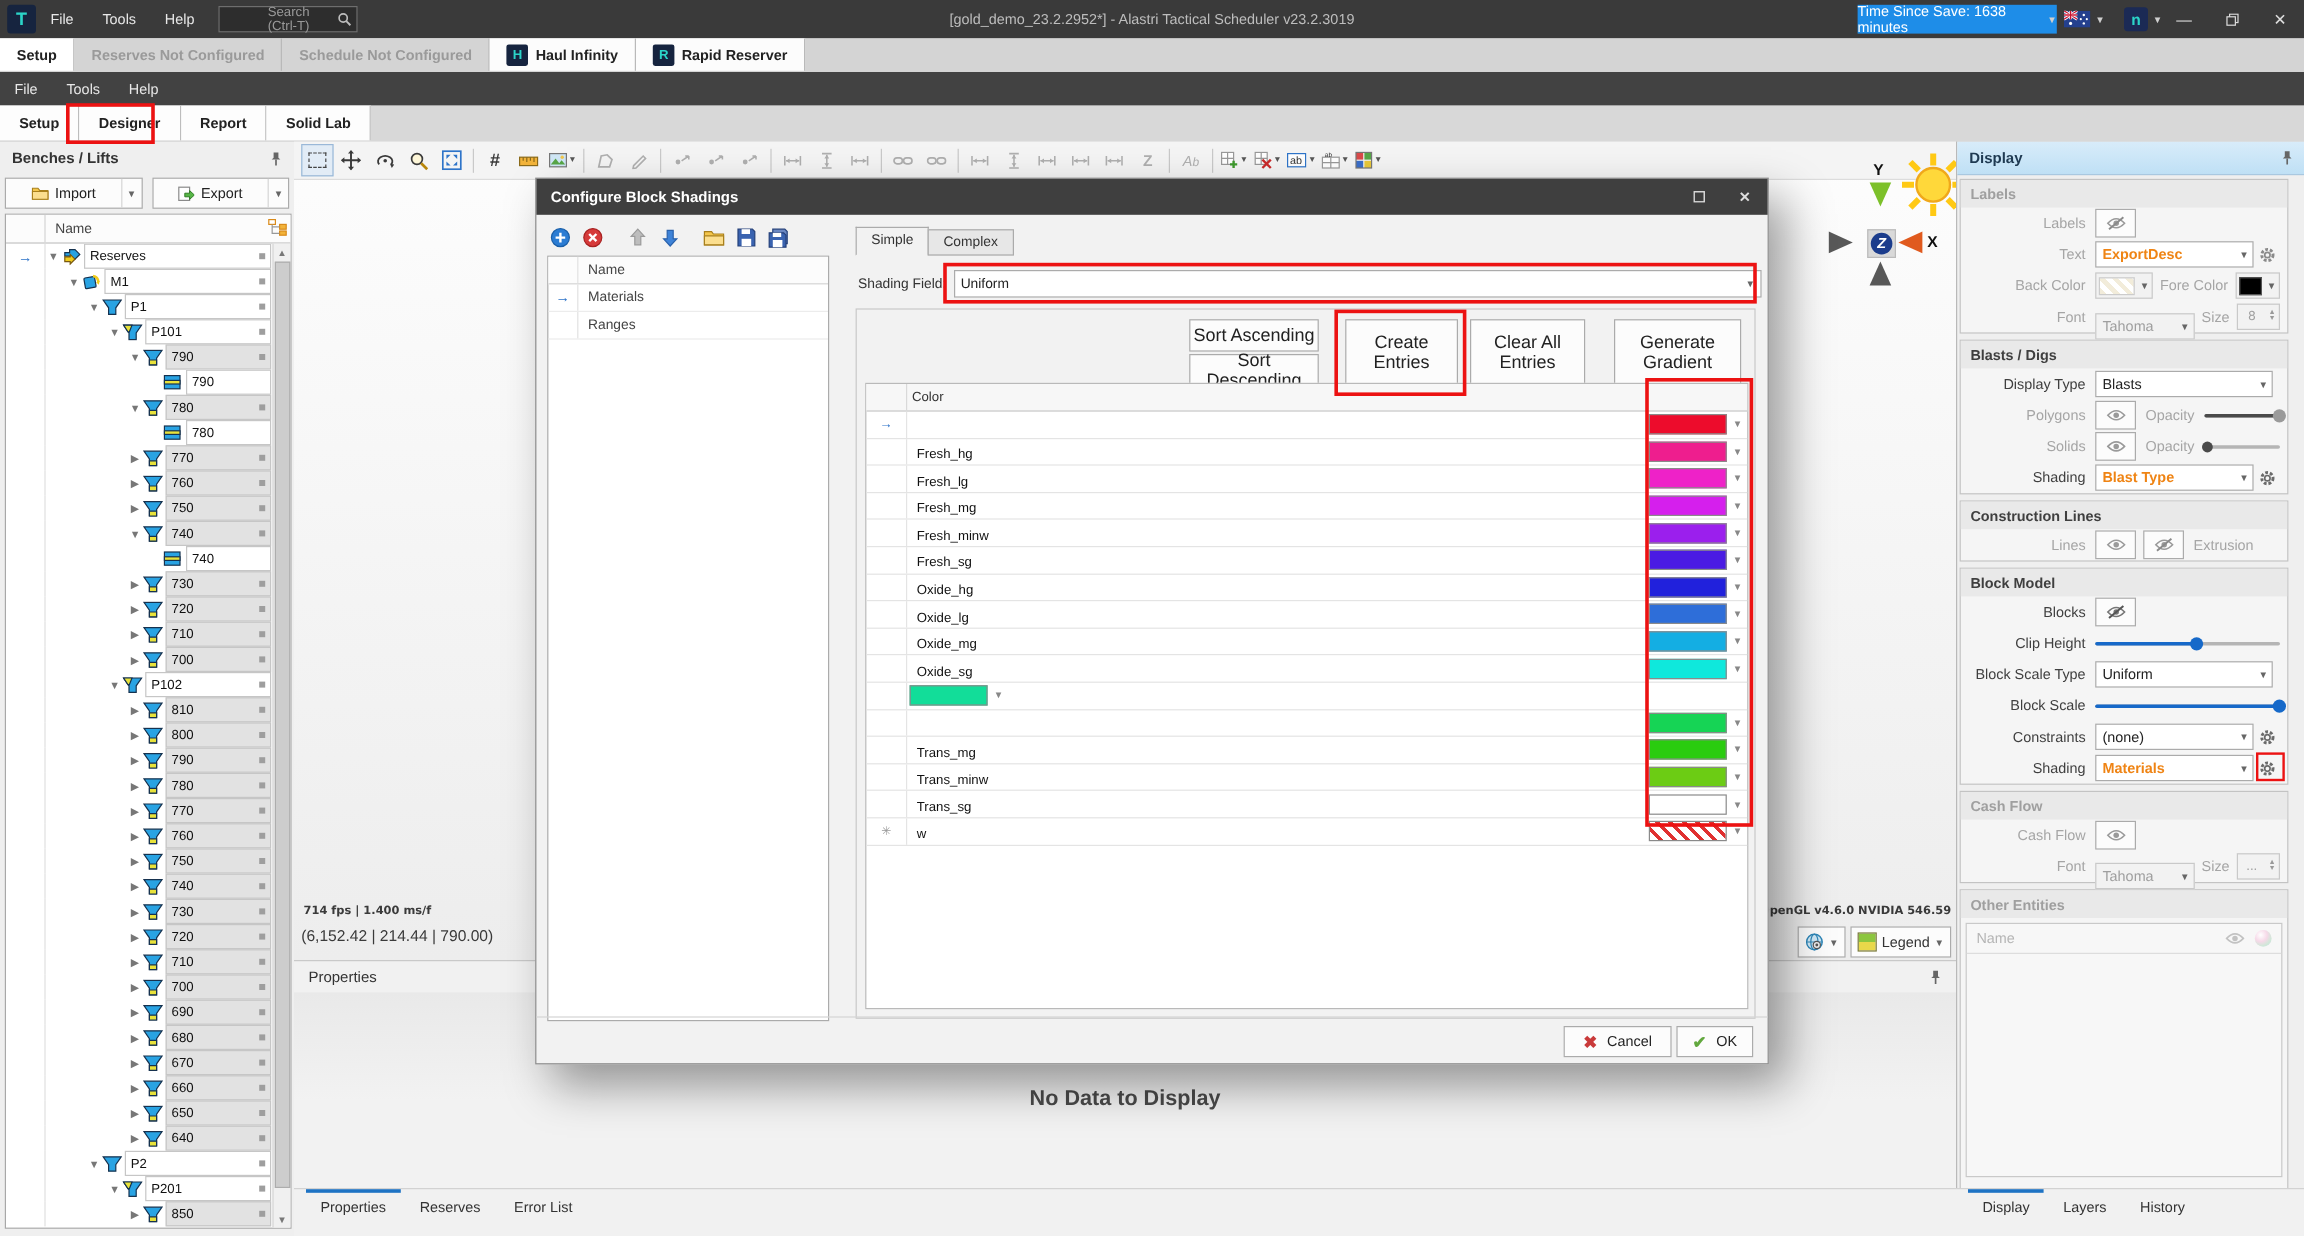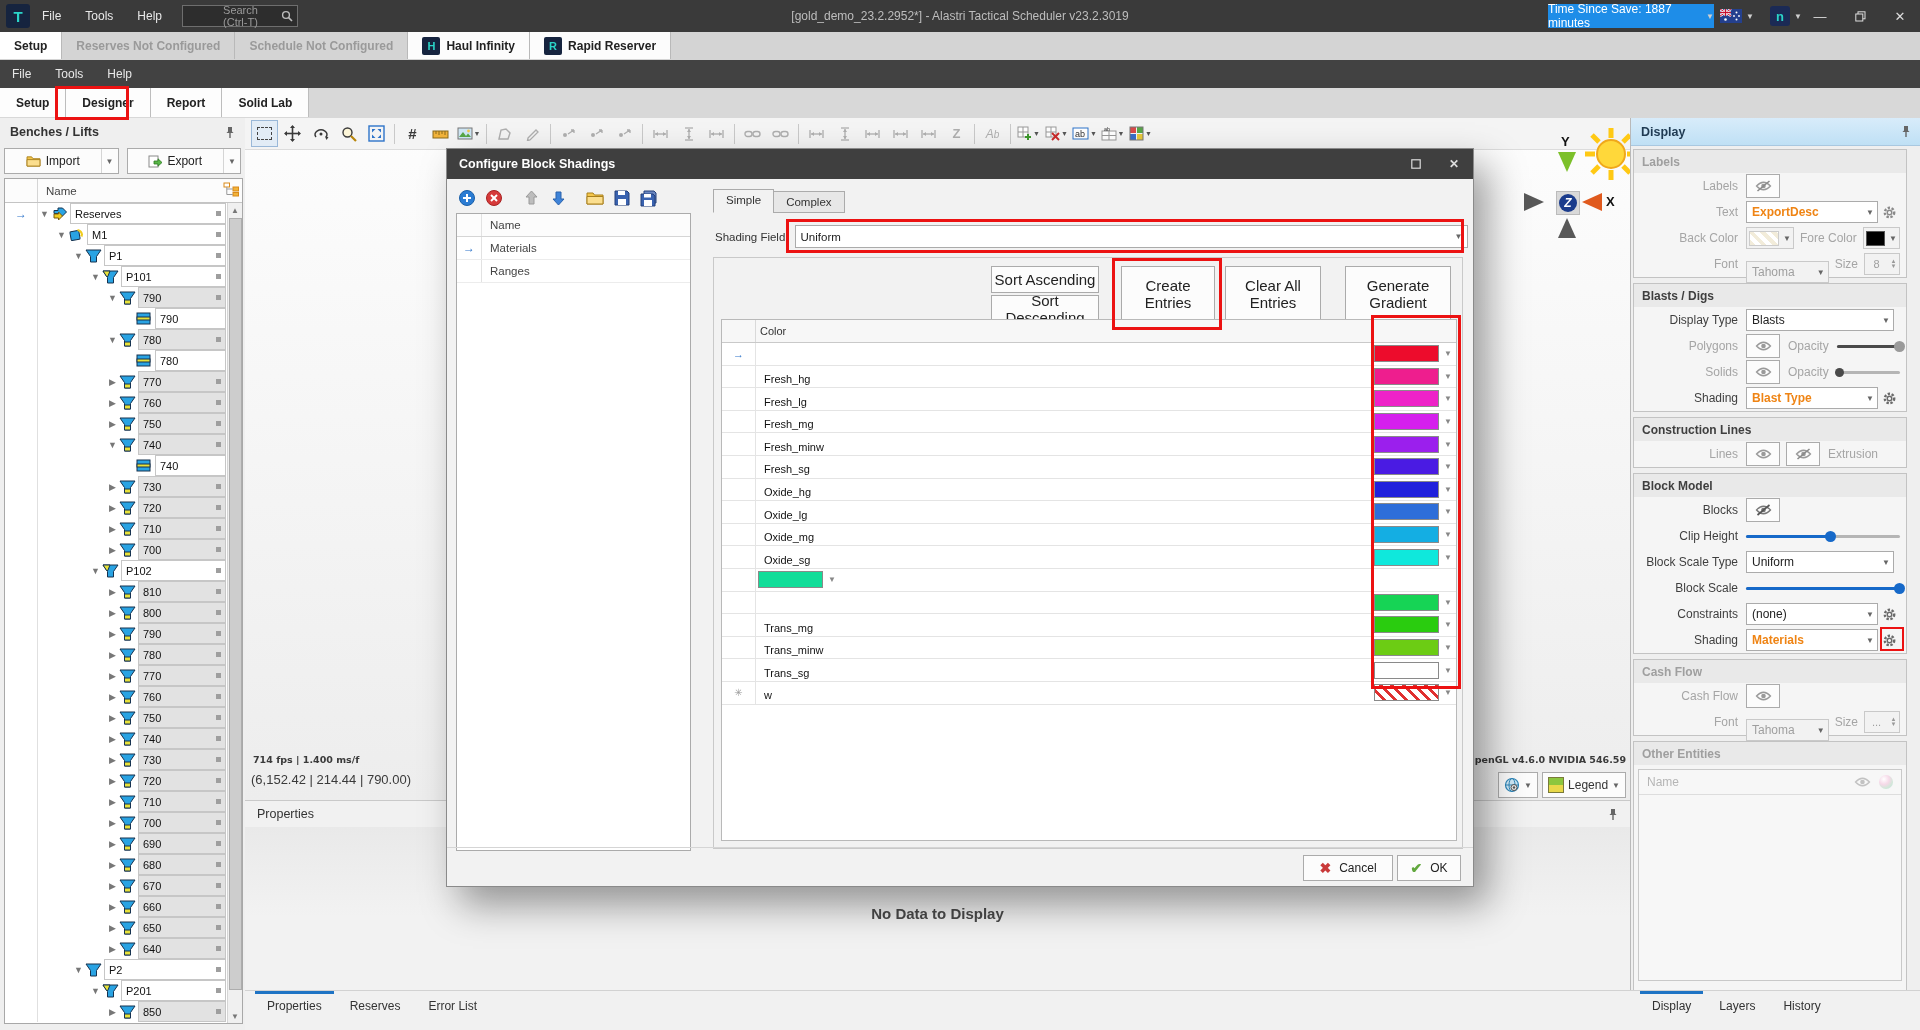--- a/index.html
+++ b/index.html
@@ -84,21 +84,21 @@
   #gz-center{position:absolute;left:36px;top:53px;width:22px;height:22px;background:#D9D9D9;border:1px solid #BBB;
              display:flex;align-items:center;justify-content:center;}
   #gz-z{width:18px;height:18px;border-radius:50%;background:#1B3C8C;color:#FFF;font-weight:bold;font-size:12px;
         font-style:italic;display:flex;align-items:center;justify-content:center;}
   
   #props{left:245px;top:800px;width:1385px;height:190px;background:#F1F1F1;border-top:1px solid #C9C9C9;}
   #props .ph{height:26px;display:flex;align-items:center;padding:0 12px;font-size:12.5px;color:#333;}
   #props .ph .pin{margin-left:auto;}
   #props .body{position:absolute;left:0;top:26px;right:0;bottom:0;
                background:linear-gradient(180deg,#E9E9E9,#F2F2F2 55%);}
-  #nodata{position:absolute;left:0;right:0;top:78px;text-align:center;font-weight:bold;font-size:15px;color:#4A4A4A;}
+  #nodata{position:absolute;left:0;right:0;top:78px;text-align:center;font-weight:bold;font-size:18px;color:#4A4A4A;}
   
   .bstrip{background:#F1F1F1;border-top:1px solid #D2D2D2;display:flex;align-items:flex-start;padding-left:8px;}
   #bstrip-c{left:245px;top:990px;width:1385px;height:40px;}
   #bstrip-r{left:1630px;top:990px;width:290px;height:40px;}
   .btab{padding:8px 14px 6px 14px;font-size:12px;color:#333;position:relative;}
   .btab.active{font-weight:normal;}
   .btab.active::before{content:"";position:absolute;left:2px;right:2px;top:0;height:3px;background:#1E73C4;}
   
   #right-panel{left:1630px;top:118px;width:290px;height:872px;background:#EFEFEF;border-left:1px solid #B9B9B9;overflow:hidden;}
   #rp-header{height:27px;background:linear-gradient(180deg,#D8ECFA,#BFE0F5);border-bottom:1px solid #A9C8E0;
@@ -189,21 +189,21 @@
       </div>
     <div id="searchbox">
       <span>Search (Ctrl-T)</span>
       <svg width="12" height="12" viewBox="0 0 12 12">
           <circle cx="5" cy="5" r="3.4" fill="none" stroke="#BDBDBD" stroke-width="1.4"></circle>
           <line x1="7.6" y1="7.6" x2="11" y2="11" stroke="#BDBDBD" stroke-width="1.6"></line>
         </svg>
     </div>
     <div id="win-title">[gold_demo_23.2.2952*] - Alastri Tactical Scheduler v23.2.3019</div>
     <div id="tss-btn">
-      <span>Time Since Save: 1887 minutes</span>
+      <span>Time Since Save: 1638 minutes</span>
       <span class="caret">▼</span>
     </div>
     <div class="tb-right" style="left:1720px;gap:4px;">
       <svg width="22" height="14" viewBox="0 0 22 14">
           <rect width="22" height="14" fill="#24408E"></rect>
           <path d="M0 0 L11 7 M11 0 L0 7" stroke="#fff" stroke-width="2.4"></path>
           <path d="M0 0 L11 7 M11 0 L0 7" stroke="#C8102E" stroke-width="1"></path>
           <rect x="4.4" y="0" width="2.2" height="7" fill="#fff"></rect>
           <rect x="0" y="2.4" width="11" height="2.2" fill="#fff"></rect>
           <rect x="4.9" y="0" width="1.2" height="7" fill="#C8102E"></rect>

